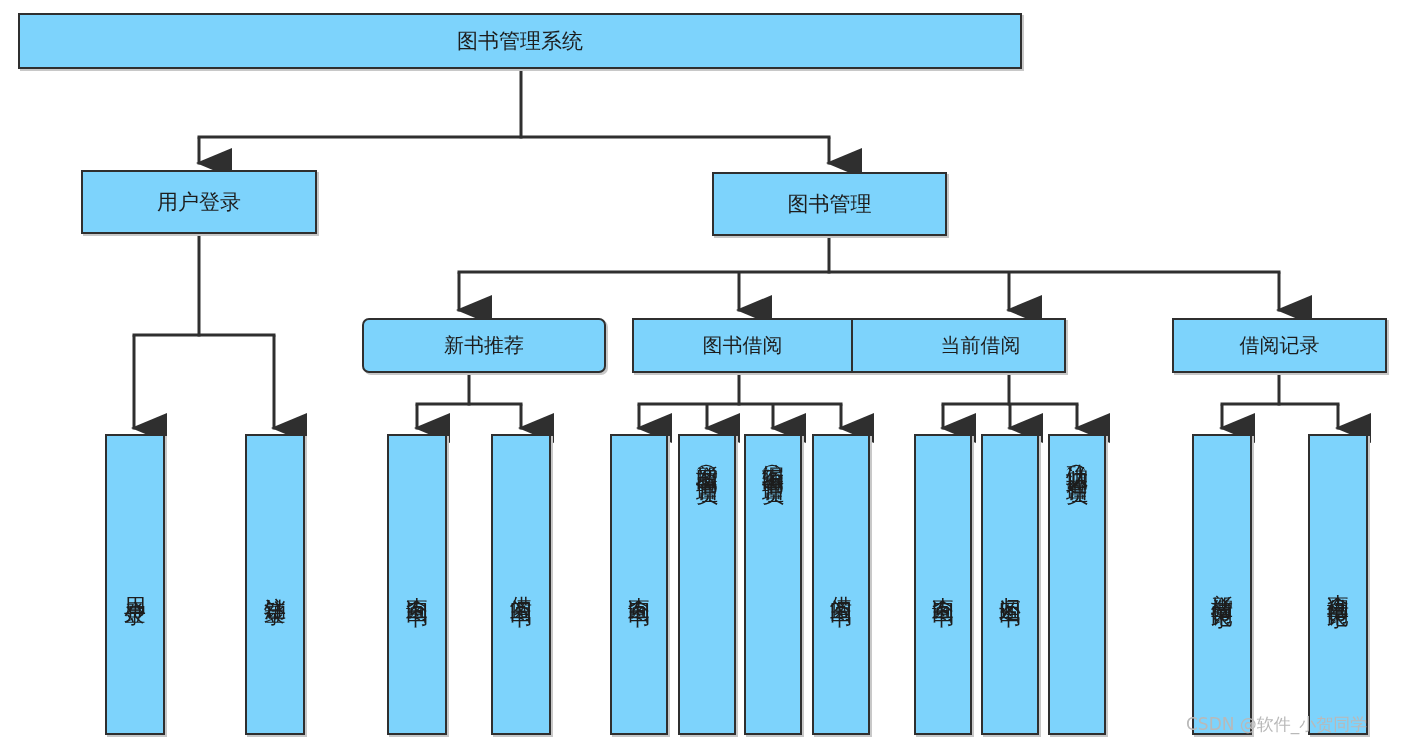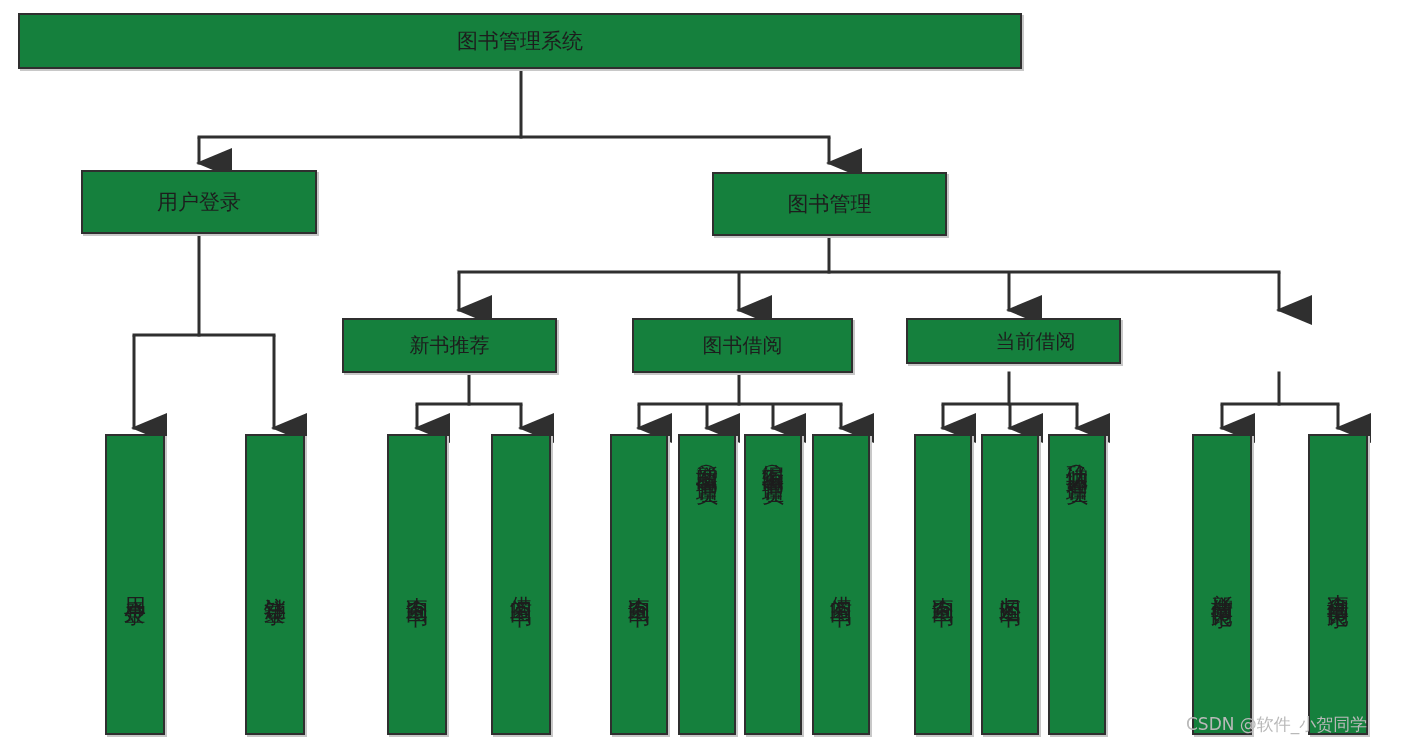--- a/index.html
+++ b/index.html
@@ -19,21 +19,21 @@
     position: absolute;
     left: 0;
     top: 0;
     width: 1405px;
     height: 747px;
     pointer-events: none;
   }
   .node {
     position: absolute;
     box-sizing: border-box;
-    background: #15803d;
+    background: #7dd3fc;
     border: 2px solid #2f2f2f;
     box-shadow: 2px 2px 0 0 #c8c8c8;
     display: flex;
     align-items: center;
     justify-content: center;
     color: #1d1d1d;
     z-index: 2;
   }
   .node .lbl {
     display: block;
@@ -139,32 +139,35 @@
   </div>
 
   <div class="node horiz" style="left:81px; top:170px; width:236px; height:64px;">
     <span class="lbl">用户登录</span>
   </div>
 
   <div class="node horiz" style="left:712px; top:172px; width:235px; height:64px;">
     <span class="lbl">图书管理</span>
   </div>
 
-  <div class="node mid" style="left:342px; top:318px; width:215px; height:55px;">
+  <div class="node mid" style="left:362px; top:318px; width:244px; height:55px;border-radius:7px;">
     <span class="lbl">新书推荐</span>
   </div>
 
   <div class="node mid" style="left:632px; top:318px; width:221px; height:55px;">
     <span class="lbl">图书借阅</span>
   </div>
 
-  <div class="node mid" style="left:906px; top:318px; width:215px; height:46px;padding-left:44px;">
+  <div class="node mid" style="left:851px; top:318px; width:215px; height:55px;padding-left:44px;">
     <span class="lbl">当前借阅</span>
   </div>
 
+  <div class="node mid" style="left:1172px; top:318px; width:215px; height:55px;">
+    <span class="lbl">借阅记录</span>
+  </div>
 
   <div class="node leaf centered" style="left:105px; top:434px; width:60px; height:301px;">
     <span class="lbl">用户登录</span>
   </div>
 
   <div class="node leaf centered" style="left:245px; top:434px; width:60px; height:301px;">
     <span class="lbl">注销登录</span>
   </div>
 
   <div class="node leaf centered" style="left:387px; top:434px; width:60px; height:301px;">

